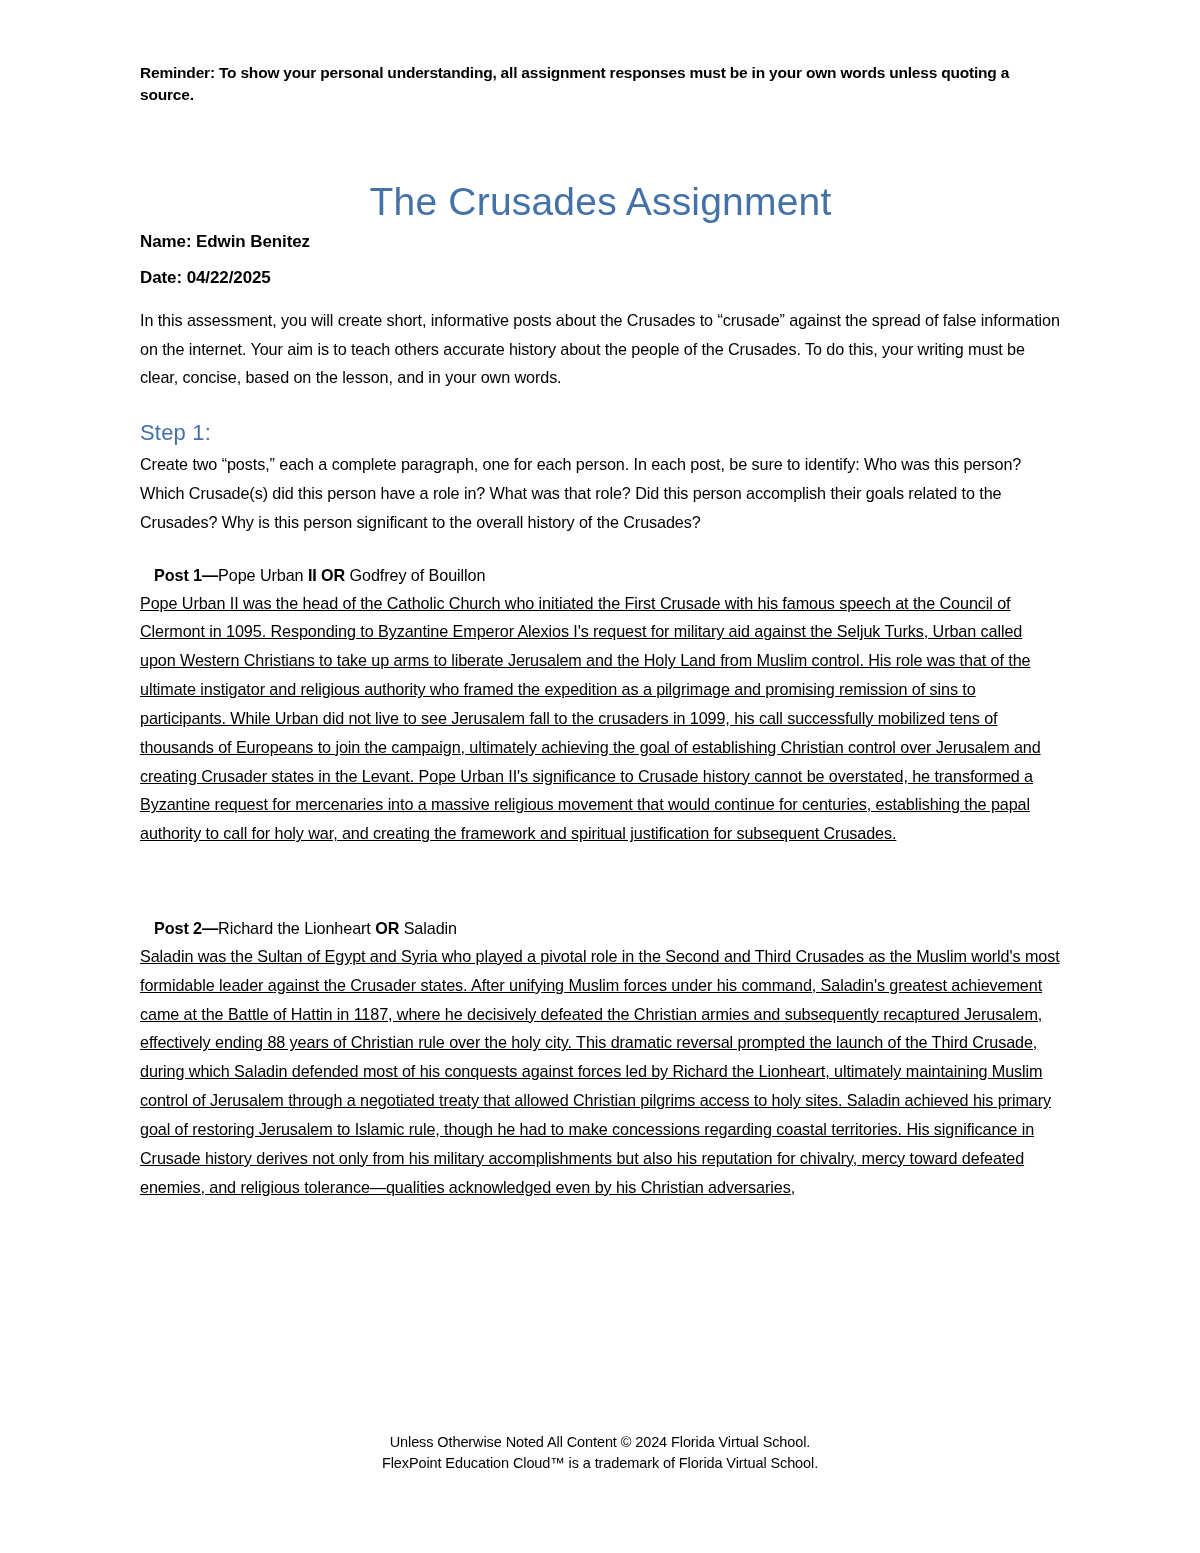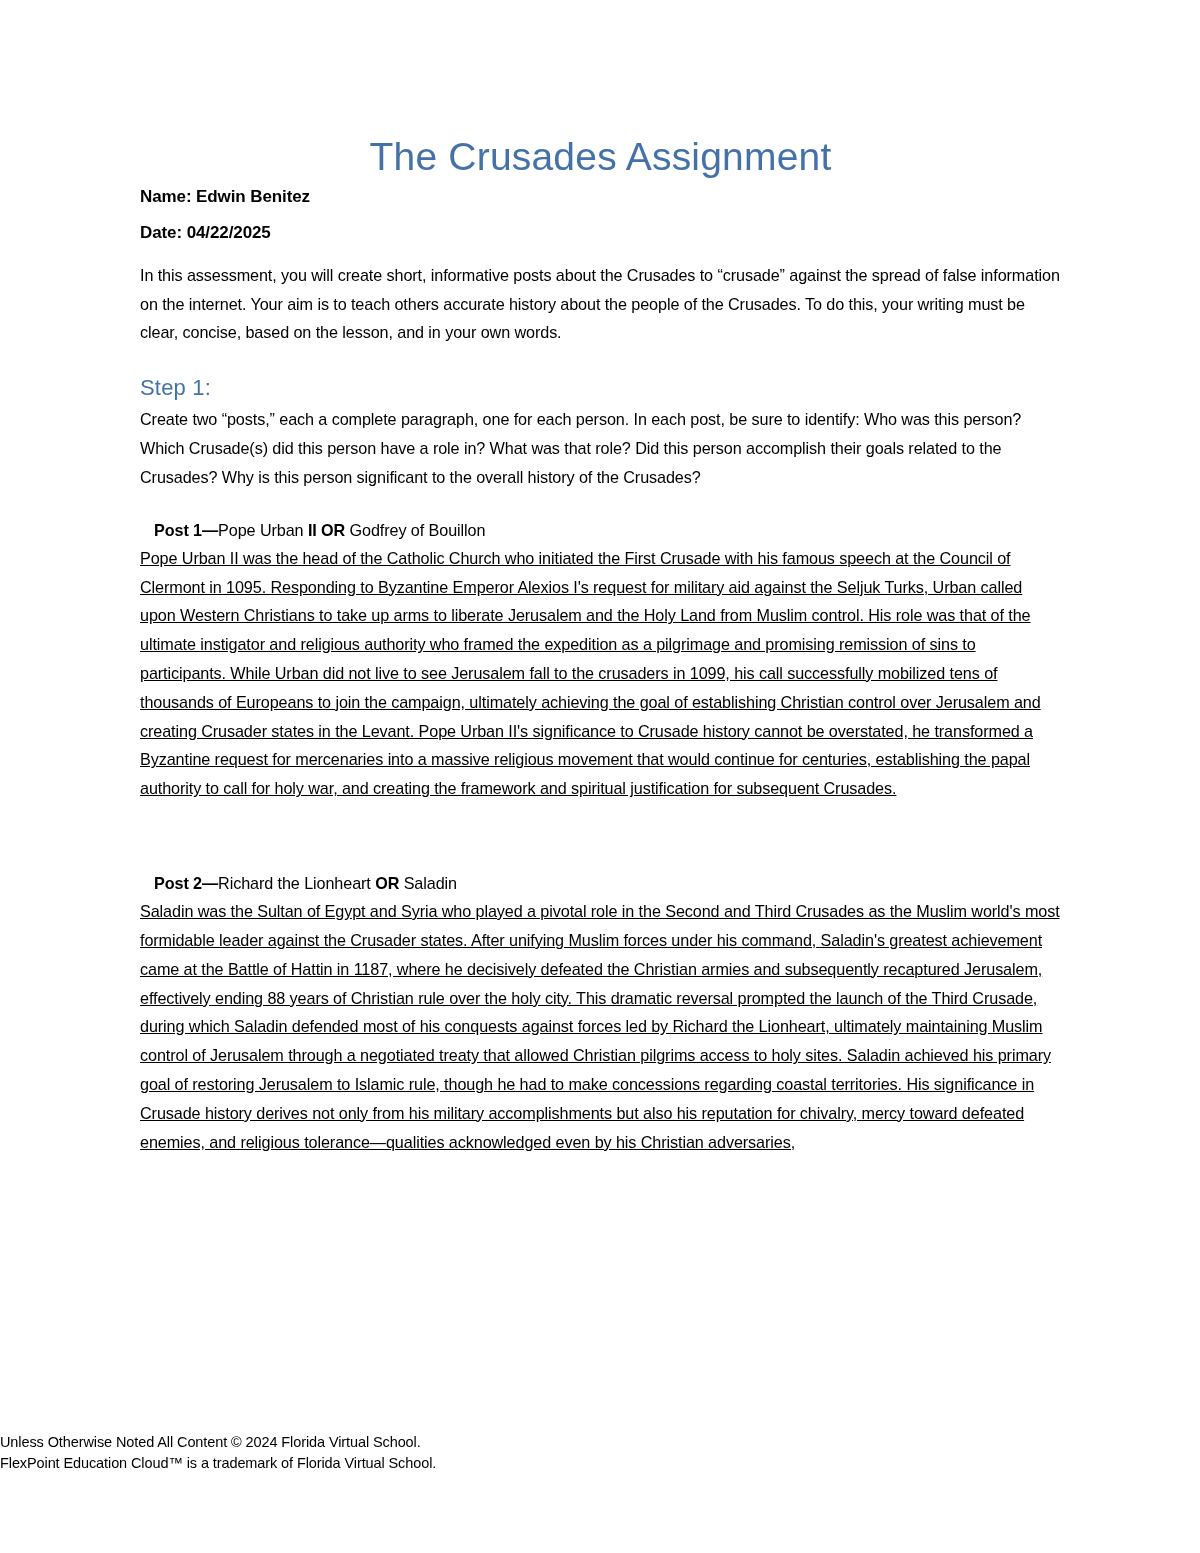--- a/index.html
+++ b/index.html
@@ -79,31 +79,33 @@
     margin: 0;
     letter-spacing: -0.1px;
     text-decoration: underline;
   }
   .gap-posts { height: 42px; }
   .footer {
     position: absolute;
     left: 0;
     right: 0;
     bottom: 78px;
+    text-align: center;
     font-size: 14.5px;
     line-height: 1.5;
     color: #000;
   }
   .footer div { letter-spacing: -0.1px; }
 </style>
 </head>
 <body>
 
 <div class="page">
 
+  <p class="reminder">Reminder: To show your personal understanding, all assignment responses must be in your own words unless quoting a source.</p>
 
   <div class="spacer-1"></div>
 
   <h1 class="doc-title">The Crusades Assignment</h1>
 
   <p class="name-line">Name: Edwin Benitez</p>
 
   <p class="date-line">Date: 04/22/2025</p>
 
   <p class="body-par">In this assessment, you will create short, informative posts about the Crusades to “crusade” against the spread of false information on the internet. Your aim is to teach others accurate history about the people of the Crusades. To do this, your writing must be clear, concise, based on the lesson, and in your own words.</p>

